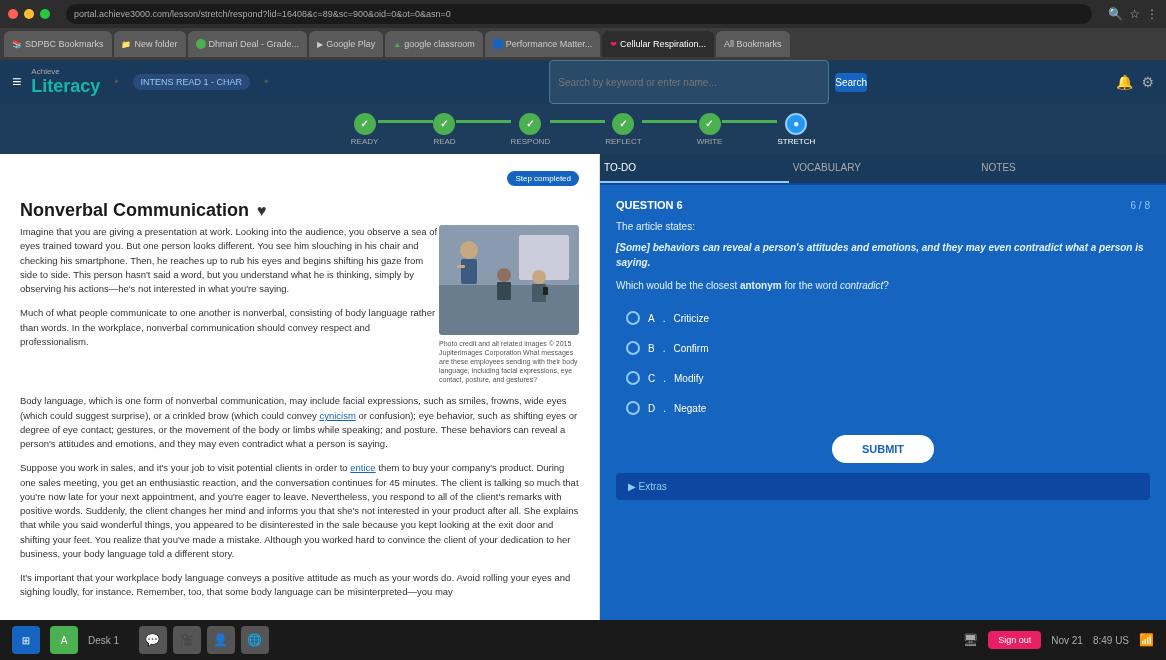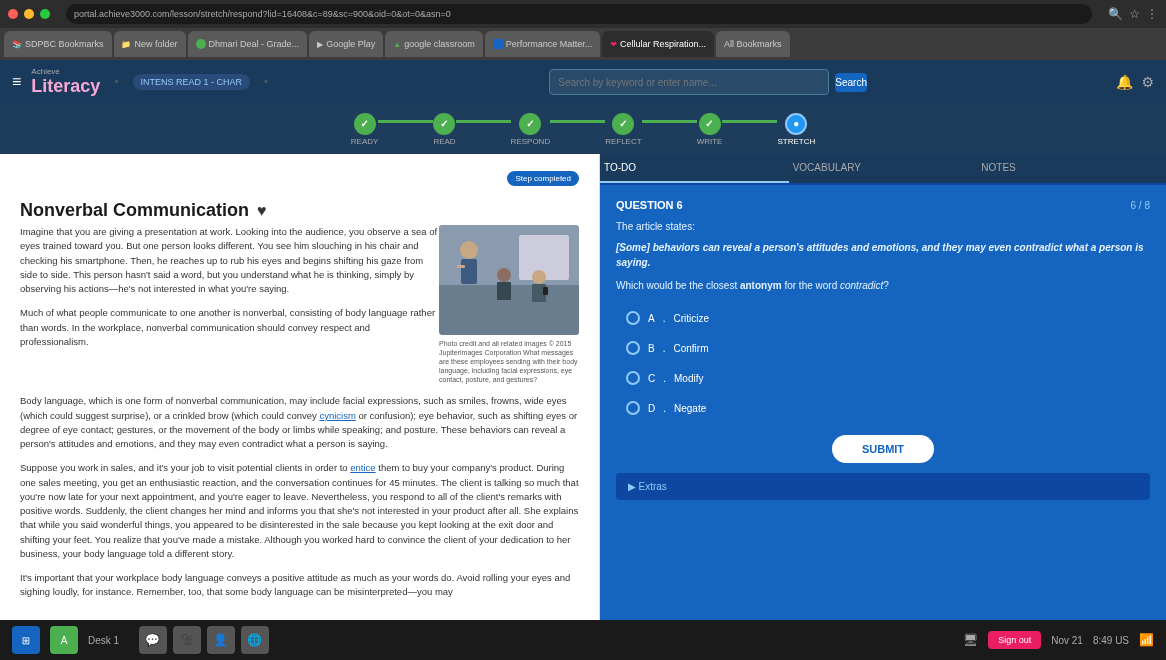--- a/index.html
+++ b/index.html
@@ -70,39 +70,39 @@
       padding: 0 12px;
       gap: 10px;
     }
     .logo-area {
       display: flex;
       align-items: center;
       gap: 6px;
       color: white;
     }
     .hamburger { font-size: 16px; color: white; cursor: pointer; }
-    .logo-text { font-size: 18px; font-weight: bold; color: #f9a8d4; }
+    .logo-text { font-size: 18px; font-weight: bold; color: #14b8a6; }
     .breadcrumb-nav {
       display: flex;
       align-items: center;
       gap: 4px;
       color: #aaa;
       font-size: 10px;
       text-align: right;
     }
     .search-area {
       flex: 1;
       display: flex;
       align-items: center;
       justify-content: center;
       gap: 6px;
     }
     .search-input {
       width: 280px;
-      height: 26px;
+      height: 44px;
       background: #2a4a6a;
       border: 1px solid #4a7a9a;
       border-radius: 4px;
       color: #aaa;
       font-size: 10px;
       padding: 0 8px;
       margin-left: 28px;
     }
     .search-btn {
       background: #1565c0;

